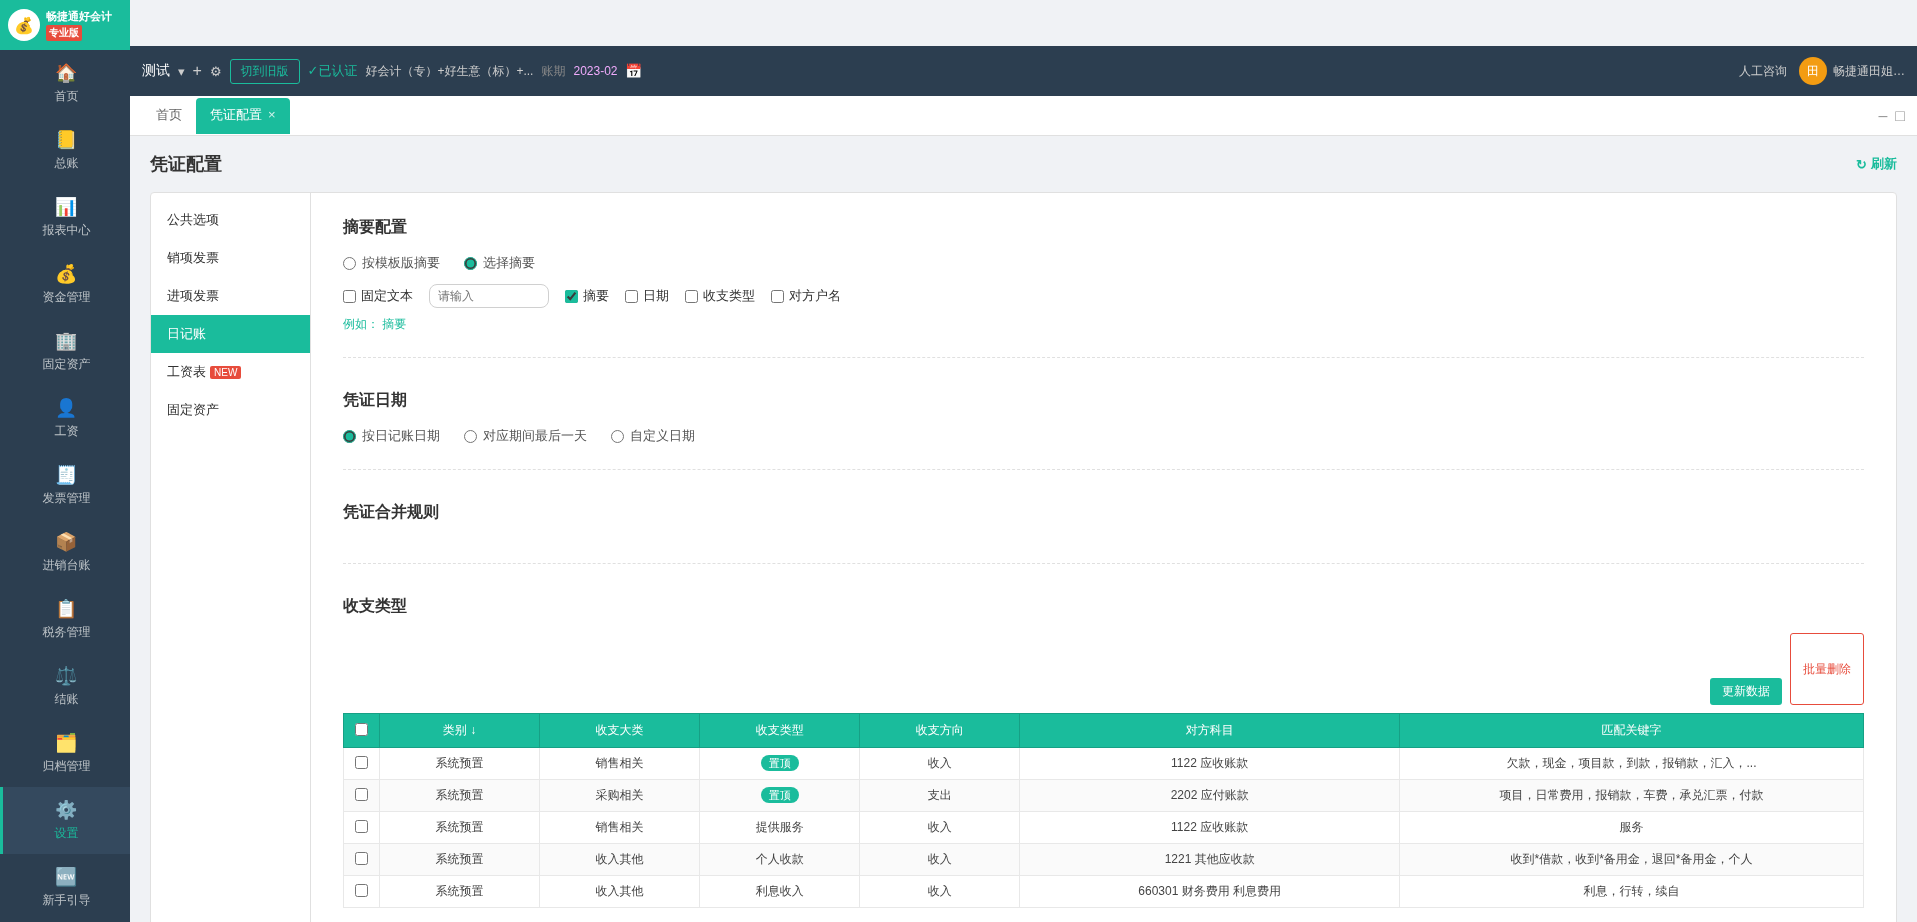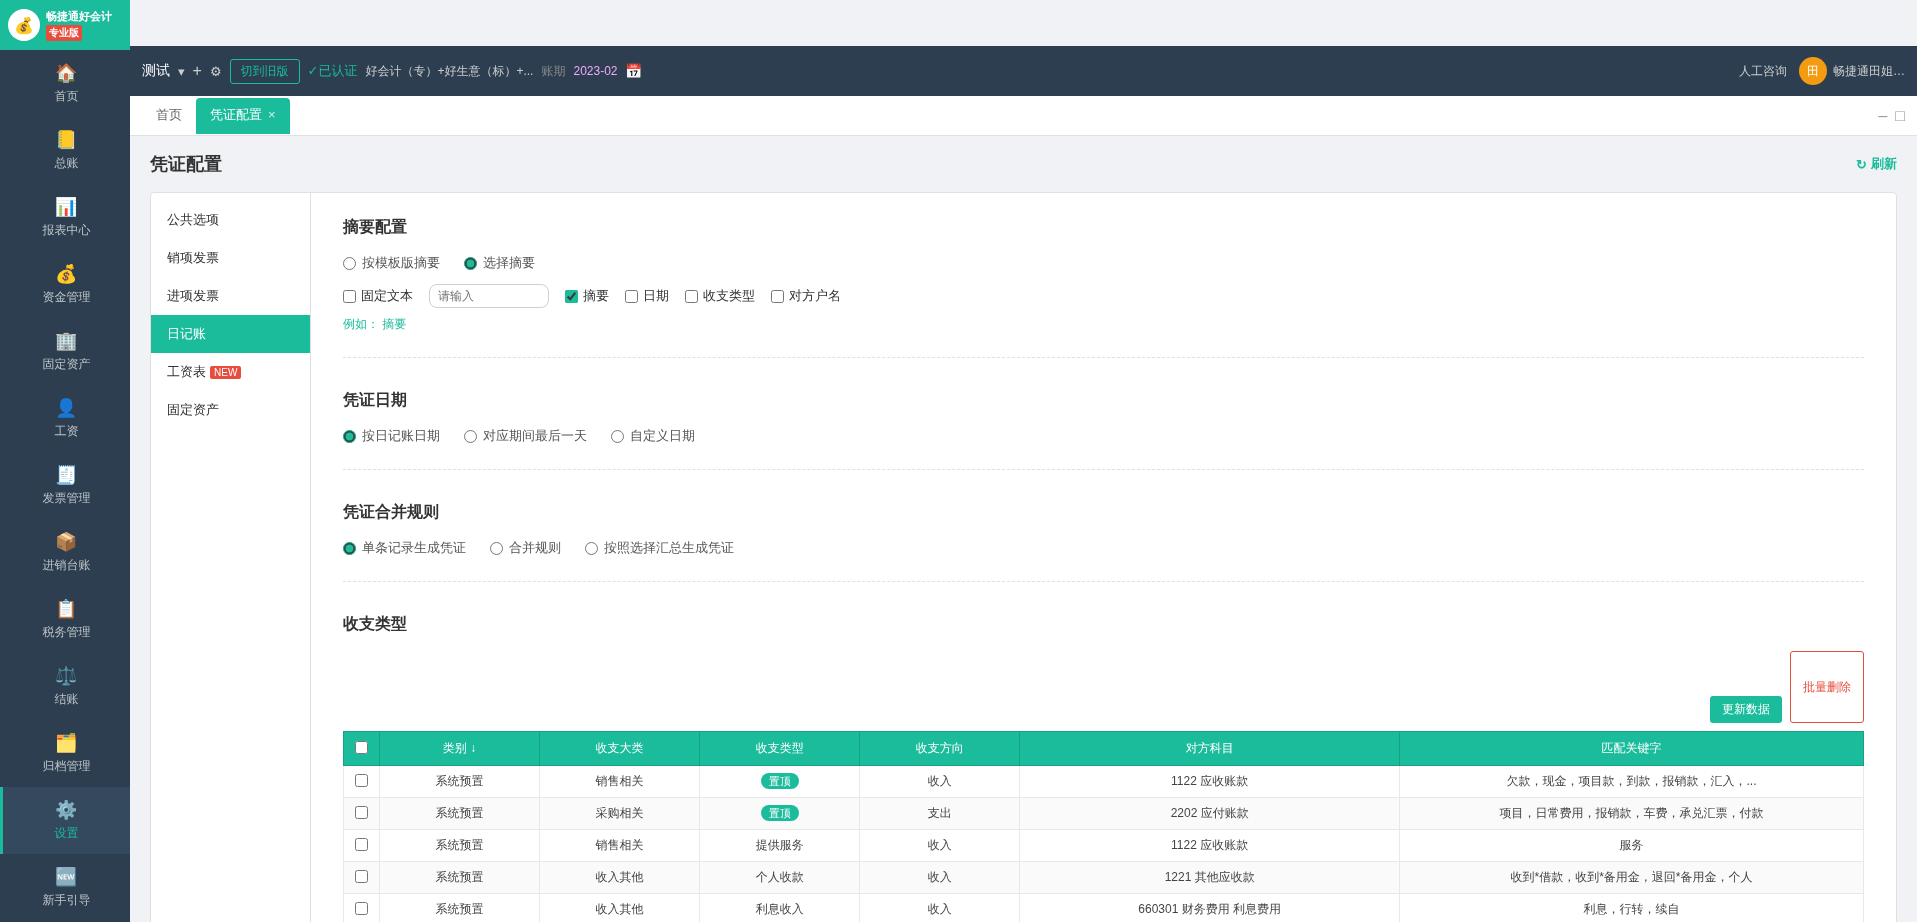--- a/index.html
+++ b/index.html
@@ -265,34 +265,20 @@
               </label>
               <label class="radio-label">
                 <input type="radio" name="voucher_date" style="">
                 <span>自定义日期</span>
               </label>
             </div>
           </div>
 
           <div class="section">
             <div class="section-title">凭证合并规则</div>
-            <div class="radio-group">
-              <label class="radio-label">
-                <input type="radio" name="merge_rule" checked="" style="">
-                <span>单条记录生成凭证</span>
-              </label>
-              <label class="radio-label">
-                <input type="radio" name="merge_rule" style="">
-                <span>合并规则</span>
-              </label>
-              <label class="radio-label">
-                <input type="radio" name="merge_rule" style="">
-                <span>按照选择汇总生成凭证</span>
-              </label>
-            </div>
           </div>
 
           <div class="section">
             <div class="section-title">收支类型</div>
             <div class="table-actions">
               <button class="btn-cyan">更新数据</button>
               <button class="btn-danger-outline">批量删除</button>
             </div>
             <table class="data-table" id="income-table">
               <thead id="income-table-head">

